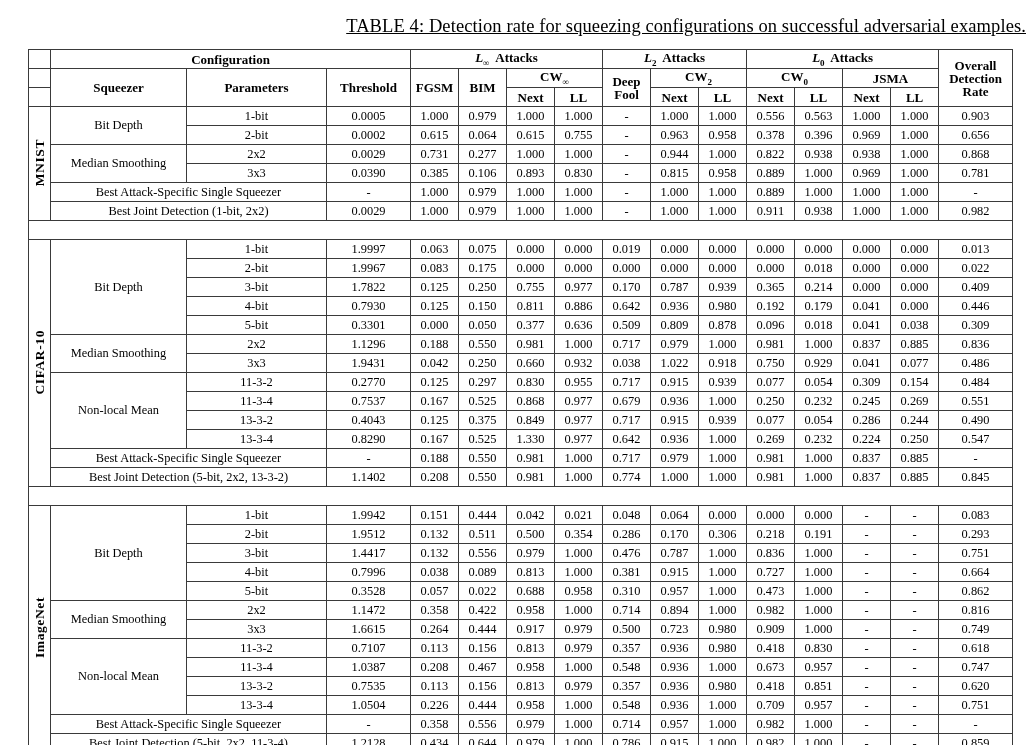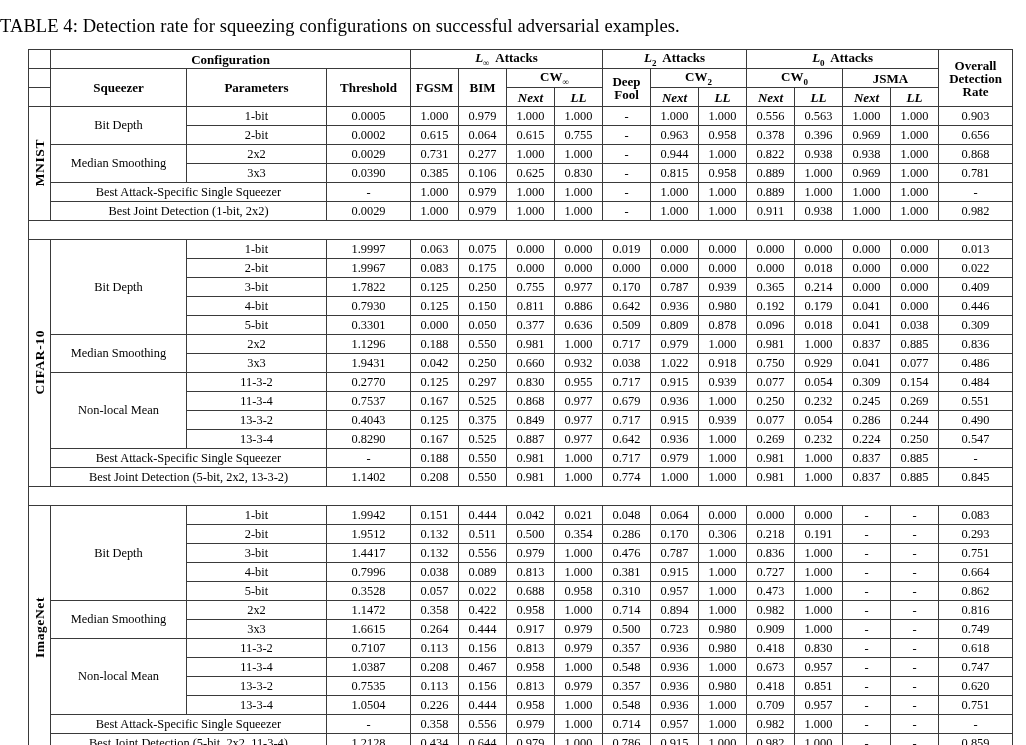--- a/index.html
+++ b/index.html
@@ -14,26 +14,27 @@
     color: #000000;
     overflow: hidden;
   }
   #page {
     position: relative;
     width: 1026px;
     height: 745px;
     background: #ffffff;
   }
   .caption {
-    text-align: left;
+    text-align: right;
     font-size: 18.5px;
     padding-top: 16px;
     padding-bottom: 12px;
     letter-spacing: 0.1px;
     white-space: nowrap;
+    text-decoration: underline;
   }
   .tablewrap {
     padding: 0 30px 0 28px;
   }
   table.t4 {
     border-collapse: collapse;
     width: 968px;
     table-layout: fixed;
     font-size: 12.4px;
   }
@@ -49,21 +50,21 @@
     white-space: nowrap;
   }
   table.t4 th {
     font-weight: bold;
     font-size: 13px;
   }
   .outer-l { border-left: 2px solid #000; }
   .outer-r { border-right: 2px solid #000; }
   .outer-t { border-top: 2px solid #000; margin-left: 20px; }
   .outer-b { border-bottom: 2px solid #000; }
-  .thick-b { border-bottom: 2px solid #000; font-style: italic; }
+  .thick-b { border-bottom: 2px solid #000; }
   .bold { font-weight: bold; }
   .dscell {
     width: 20px;
     position: relative;
     padding: 0;
   }
   .dslabel {
     writing-mode: vertical-rl;
     transform: rotate(180deg);
     font-weight: bold;
@@ -198,21 +199,21 @@
             <td class="">0.938</td>
             <td class="">0.938</td>
             <td class="bold">1.000</td>
             <td class="outer-r">0.868</td>
           </tr>
           <tr>
             <td class="">3x3</td>
             <td class="">0.0390</td>
             <td class="">0.385</td>
             <td class="">0.106</td>
-            <td class="">0.625</td>
+            <td class="">0.893</td>
             <td class="">0.830</td>
             <td class="">-</td>
             <td class="">0.815</td>
             <td class="">0.958</td>
             <td class="">0.889</td>
             <td class="bold">1.000</td>
             <td class="">0.969</td>
             <td class="bold">1.000</td>
             <td class="outer-r">0.781</td>
           </tr>
@@ -413,21 +414,21 @@
             <td class="">0.054</td>
             <td class="">0.286</td>
             <td class="">0.244</td>
             <td class="outer-r">0.490</td>
           </tr>
           <tr>
             <td class="">13-3-4</td>
             <td class="">0.8290</td>
             <td class="">0.167</td>
             <td class="">0.525</td>
-            <td class="">0.887</td>
+            <td class="">1.330</td>
             <td class="">0.977</td>
             <td class="">0.642</td>
             <td class="">0.936</td>
             <td class="bold">1.000</td>
             <td class="">0.269</td>
             <td class="">0.232</td>
             <td class="">0.224</td>
             <td class="">0.250</td>
             <td class="outer-r">0.547</td>
           </tr>

